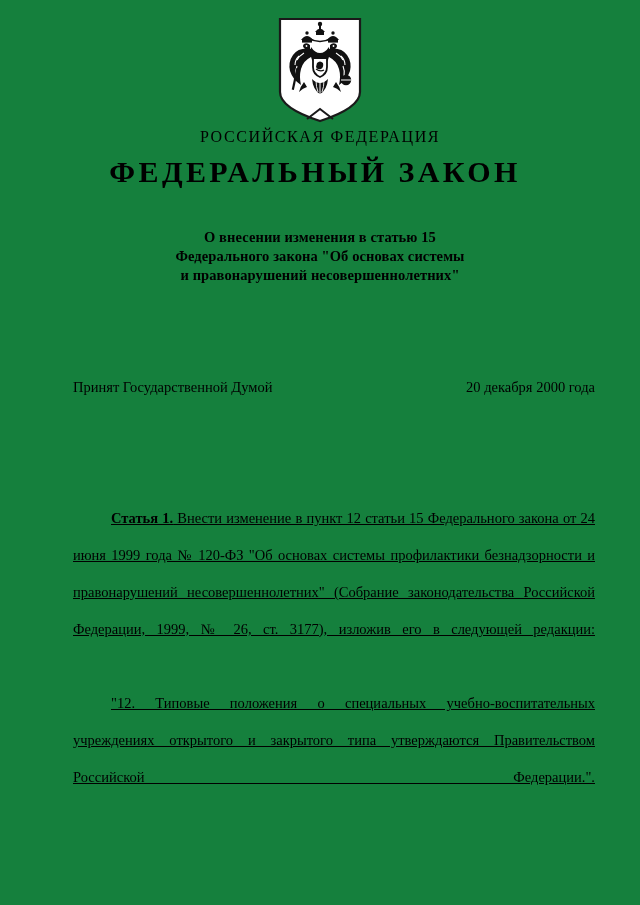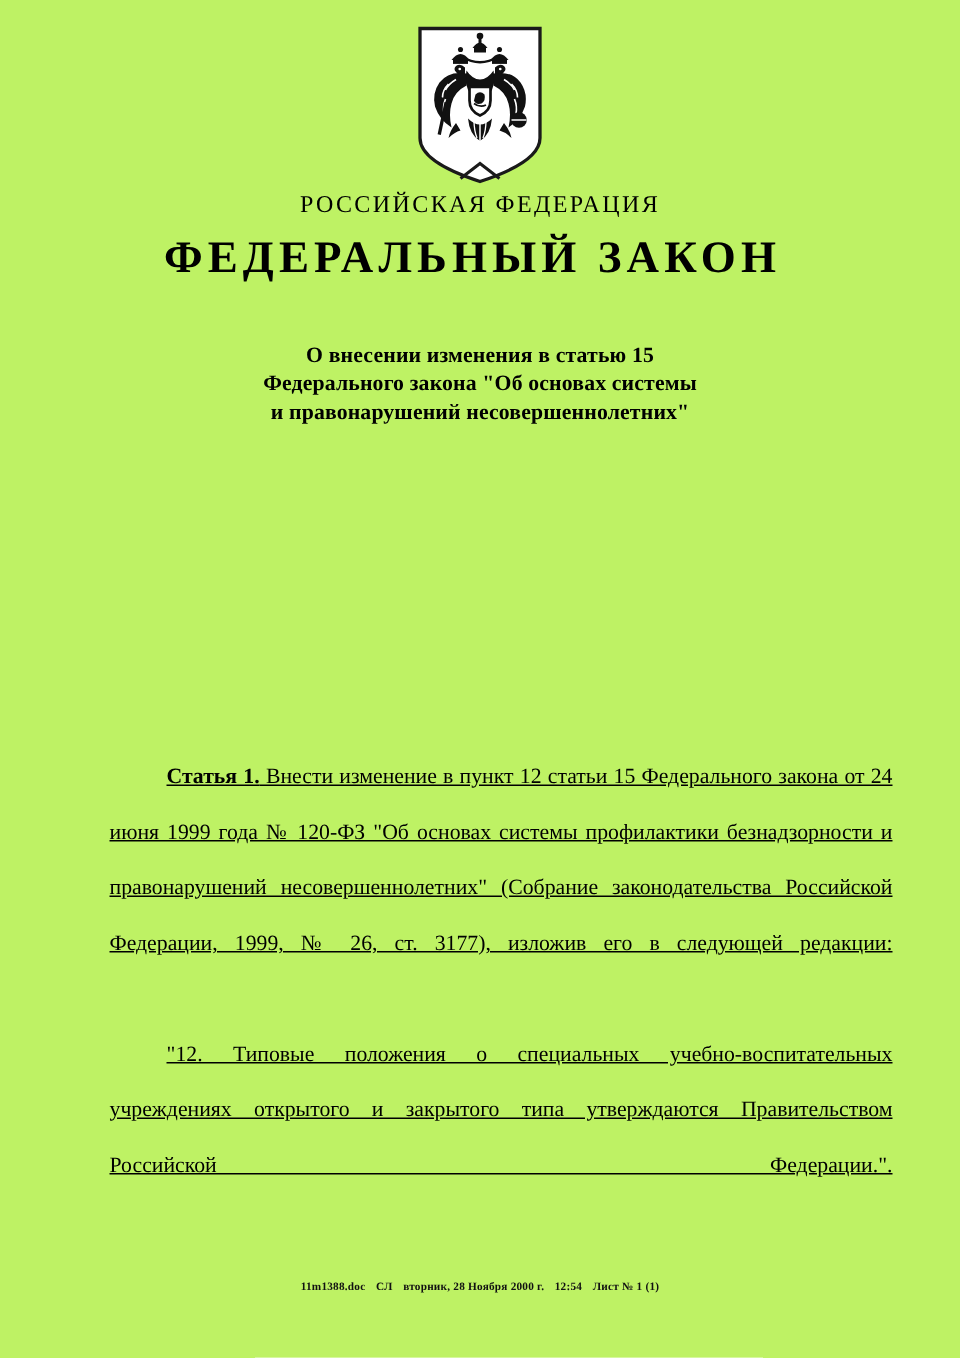--- a/index.html
+++ b/index.html
@@ -12,21 +12,21 @@
     height: 905px;
     position: relative;
     font-family: "Liberation Serif", "DejaVu Serif", serif;
     color: #000000;
     overflow: hidden;
   }
 
   .page {
     position: absolute;
     inset: 0;
-    background: #bef264;
+    background: #15803d;
   }
 
   
   .emblem-wrap {
     position: absolute;
     left: 0;
     top: 16px;
     width: 640px;
     text-align: center;
   }
@@ -203,28 +203,25 @@
   <div class="country-line">РОССИЙСКАЯ ФЕДЕРАЦИЯ</div>
 
   <div class="law-title">ФЕДЕРАЛЬНЫЙ ЗАКОН</div>
 
   <div class="subtitle">
     <div>О внесении изменения в статью 15</div>
     <div>Федерального закона "Об основах системы</div>
     <div>и правонарушений несовершеннолетних"</div>
   </div>
 
+  <div class="adopt-row">
+    <span>Принят Государственной Думой</span>
+    <span>20 декабря 2000 года</span>
+  </div>
 
   <div class="body-block">
     <p class="para indent"><span class="bold-run">Статья 1.</span><span> Внести изменение в пункт 12 статьи 15 Федерального закона от 24 июня 1999 года № 120-ФЗ "Об основах системы профилактики безнадзорности и  правонарушений несовершеннолетних" (Собрание законодательства Российской Федерации, 1999, № 26, ст. 3177), изложив его в следующей редакции:</span></p>
 
     <p class="para indent"><span>"12. Типовые положения о специальных учебно-воспитательных учреждениях открытого и закрытого типа утверждаются Правительством Российской Федерации.".</span></p>
   </div>
 
-  <div class="footer">
-    <span>11m1388.doc</span><span class="gap"></span>
-    <span>СЛ</span><span class="gap"></span>
-    <span>вторник, 28 Ноября 2000 г.</span><span class="gap"></span>
-    <span>12:54</span><span class="gap"></span>
-    <span>Лист № 1 (1)</span>
-  </div>
 
 </div>
 
 </body></html>

